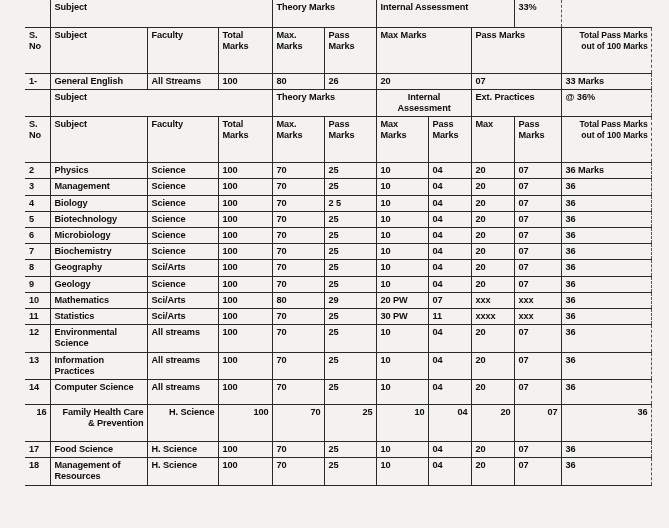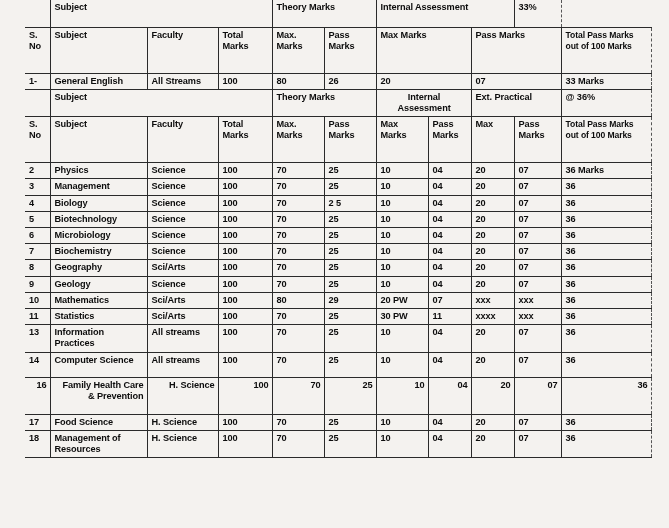--- a/index.html
+++ b/index.html
@@ -32,21 +32,21 @@
     background:#f4f2ef;
   }
   .noleft{border-left:none;margin-top:18px;}
   .notop{border-top:none;}
   .grp{height:27px;}
   .sub{height:46px;}
   .r1{height:15px;}
   .r2{height:25px;}
   .r3{height:37px;text-align:right;}
   .edge-r{border-right:1px dashed #555;margin-left:36px;}
-  .tiny{font-size:8.6px;}
+  .tiny{font-size:8.6px;text-align:right;}
 </style>
 </head>
 <body>
 
 <div class="sheet">
 
   <table>
     <colgroup>
       <col style="width:25px">
       <col style="width:97px">
@@ -92,21 +92,21 @@
         <td colspan="2">20</td>
         <td colspan="2">07</td>
         <td class="edge-r">33 Marks</td>
       </tr>
 
       <tr class="grp">
         <td class="noleft"></td>
         <td colspan="3">Subject</td>
         <td colspan="2">Theory Marks</td>
         <td colspan="2" style="text-align:center">Internal Assessment</td>
-        <td colspan="2">Ext. Practical</td>
+        <td colspan="2">Ext. Practices</td>
         <td class="edge-r">@ 36%</td>
       </tr>
 
       <tr class="sub">
         <td class="noleft">S. No</td>
         <td>Subject</td>
         <td>Faculty</td>
         <td>Total Marks</td>
         <td>Max. Marks</td>
         <td>Pass Marks</td>
@@ -241,20 +241,33 @@
           <td>100</td>
           <td>70</td>
           <td>25</td>
           <td>30 PW</td>
           <td>11</td>
           <td>xxxx</td>
           <td>xxx</td>
           <td class="edge-r">36</td>
         </tr>
         <tr class="r2">
+          <td class="noleft">12</td>
+          <td>Environmental Science</td>
+          <td>All streams</td>
+          <td>100</td>
+          <td>70</td>
+          <td>25</td>
+          <td>10</td>
+          <td>04</td>
+          <td>20</td>
+          <td>07</td>
+          <td class="edge-r">36</td>
+        </tr>
+        <tr class="r2">
           <td class="noleft">13</td>
           <td>Information Practices</td>
           <td>All streams</td>
           <td>100</td>
           <td>70</td>
           <td>25</td>
           <td>10</td>
           <td>04</td>
           <td>20</td>
           <td>07</td>

